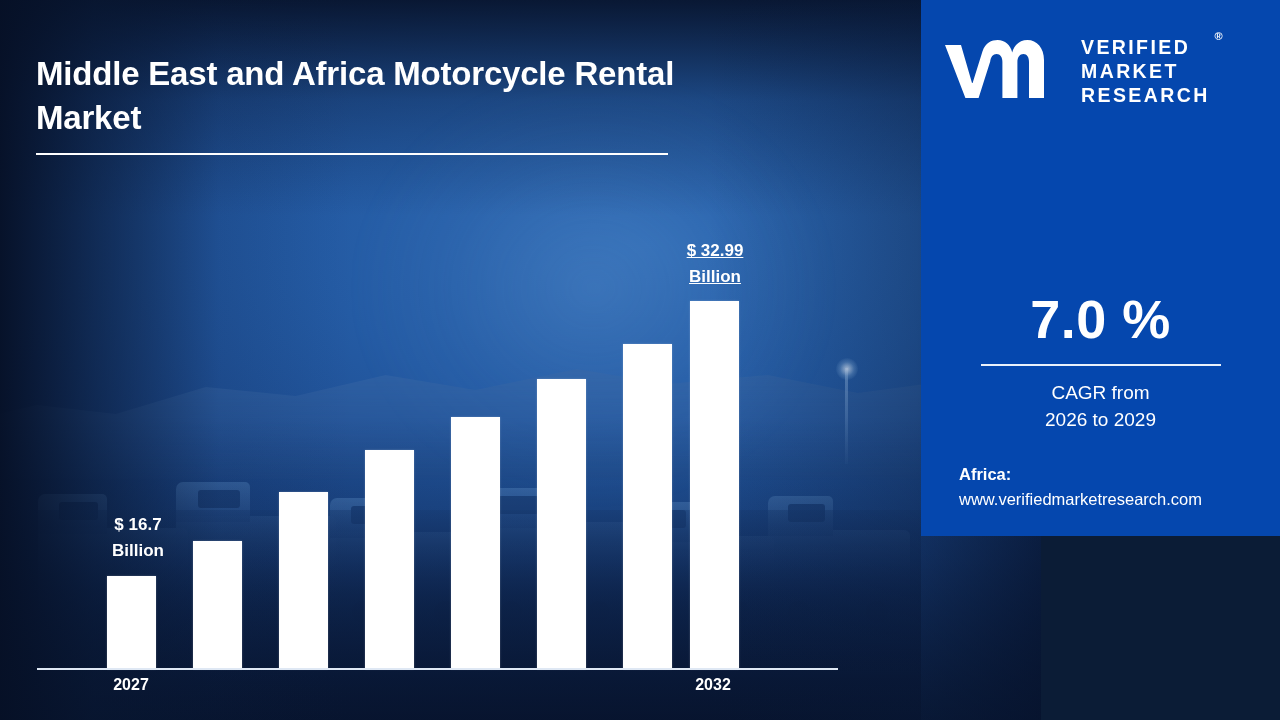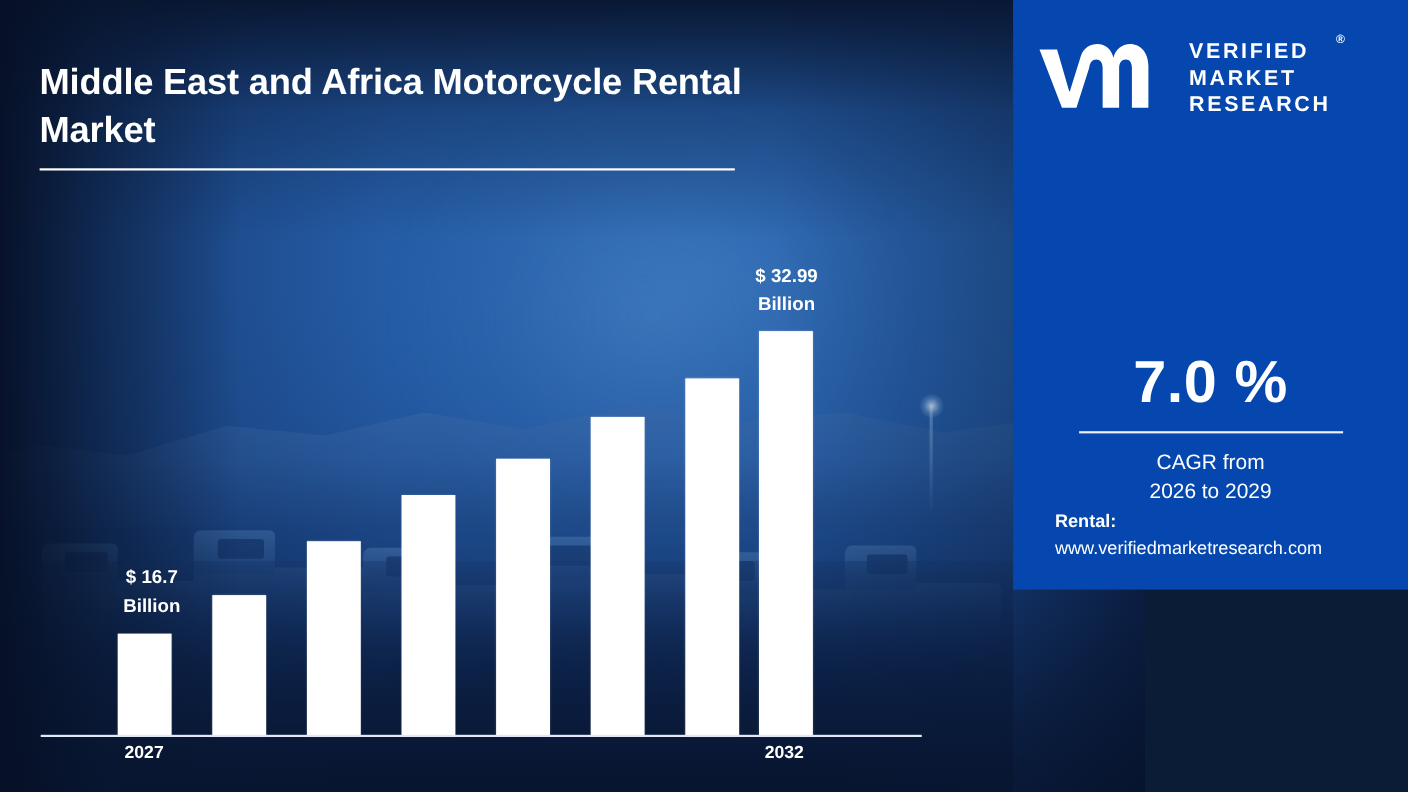--- a/index.html
+++ b/index.html
@@ -148,21 +148,21 @@
   .bar-value {
     position: absolute;
     color: #ffffff;
     font-size: 17px;
     font-weight: bold;
     line-height: 1.5;
     text-align: center;
     white-space: pre-line;
   }
   .value-first { left: 86px; top: 512px; width: 104px; text-align: center; }
-  .value-last  { left: 661px; top: 238px; width: 108px; text-align: center; }
+  .value-last  { left: 661px; top: 238px; width: 108px; text-align: center; text-decoration: underline; }
   .tick {
     position: absolute;
     top: 676px;
     color: #ffffff;
     font-size: 16px;
     font-weight: bold;
     text-align: center;
     width: 110px;
   }
   .tick-first { left: 76px; }
@@ -205,21 +205,20 @@
     left: 0; top: 292px;
     width: 359px;
     text-align: center;
   }
   .cagr-value {
     color: #ffffff;
     font-size: 54px;
     font-weight: bold;
     letter-spacing: 0.5px;
     line-height: 1.0;
-    margin-top: 28px;
   }
   .cagr-rule {
     margin: 18px auto 0;
     width: 240px; height: 2px;
     background: #eaf1fb;
   }
   .cagr-caption {
     margin-top: 14px;
     color: #ffffff;
     font-size: 19px;
@@ -343,18 +342,18 @@
     </div>
 
     <div class="cagr-block">
       <div class="cagr-value">7.0 %</div>
       <div class="cagr-rule"></div>
       <div class="cagr-caption">CAGR from
 2026 to 2029</div>
     </div>
 
     <div class="source-block">
-      <div class="source-label">Rental:</div>
+      <div class="source-label">Africa:</div>
       <div class="source-url">www.verifiedmarketresearch.com</div>
     </div>
   </div>
 
 </div>
 
 </body></html>

